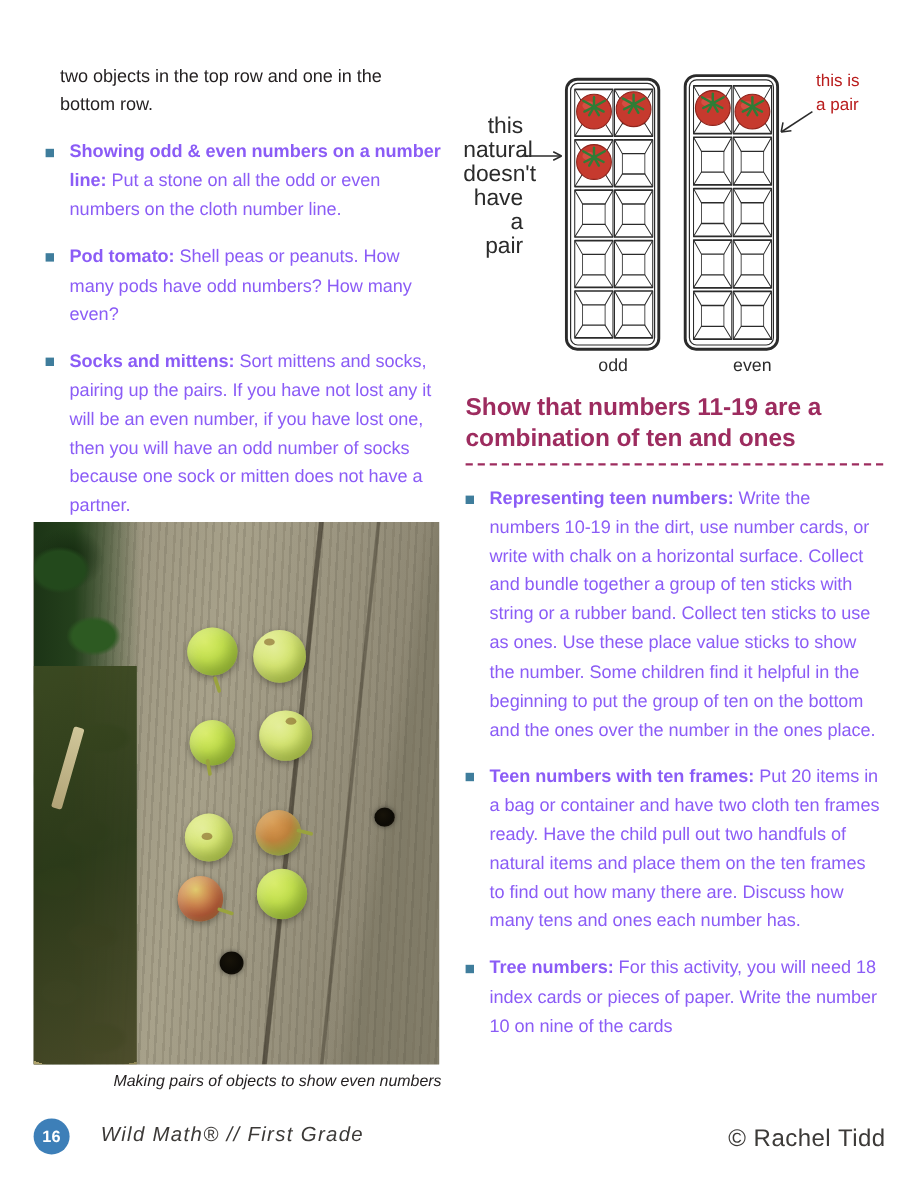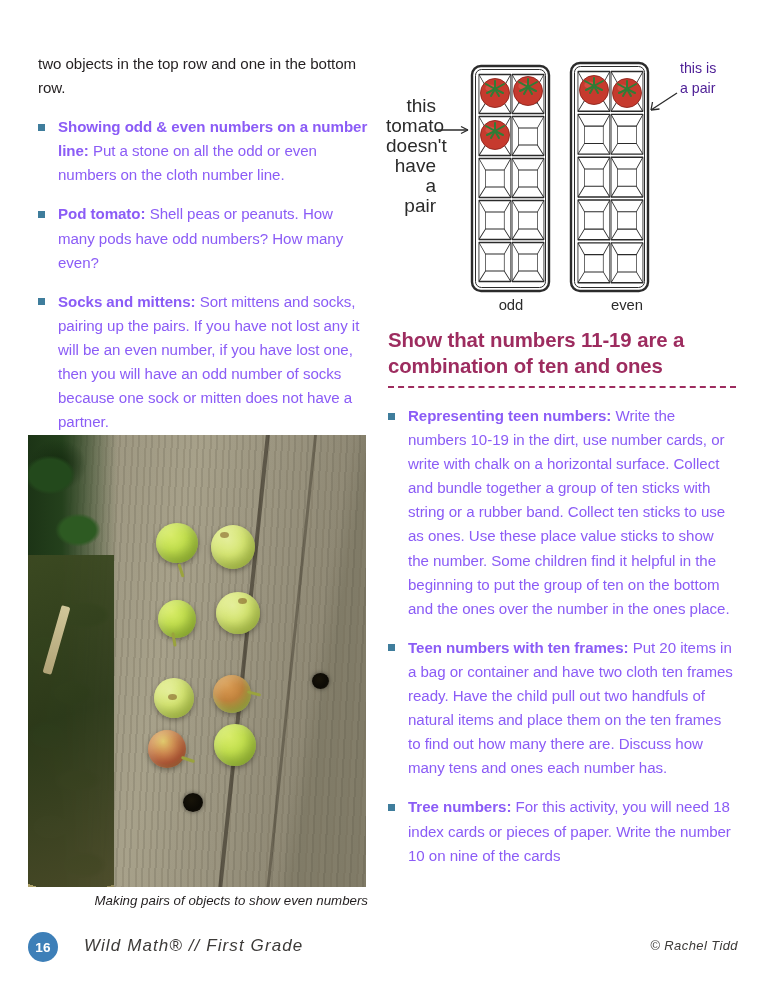--- a/index.html
+++ b/index.html
@@ -26,21 +26,21 @@
     position: absolute;
     left: 388px; top: 52px;
     width: 348px;
   }
 
   
   .para {
     font-size: 15.1px;
     line-height: 24.1px;
     color: #231f20;
-    margin: 0 0 15px 0;
+    margin: 0 0 15px 12px;
     letter-spacing: -0.05px;
   }
 
   .bullet-item {
     position: relative;
     padding-left: 20px;
     font-size: 15.1px;
     line-height: 24.1px;
     color: #8b5cf6;
     margin: 0 0 15px 0;
@@ -192,24 +192,23 @@
     position: absolute;
     left: 84px; top: 6px;
     font-size: 17px;
     font-style: italic;
     color: #3c3a38;
     letter-spacing: 1.1px;
   }
   .footer-credit {
     position: absolute;
     right: 30px; top: 8px;
-    font-size: 13px;
+    font-size: 20px;
     color: #3c3a38;
     letter-spacing: 0.4px;
-    font-style: italic;
   }
 </style>
 </head>
 <body>
 
 <div class="page">
 
   <div class="col-left">
 
     <p class="para">two objects in the top row and one in the bottom row.</p>
@@ -331,28 +330,28 @@
 
       <g stroke="#2b2b2b" stroke-width="1.3" fill="none">
         <path d="M289 43 L263 60"></path>
         <path d="M263 60 L271.5 59 M263 60 L264.5 52"></path>
       </g>
     </svg>
 
     <div style="position:absolute; left:-2px; top:46px; width:50px; text-align:right;
                 font-size:19px; line-height:20px; color:#2b2b2b;">
       <div>this</div>
-      <div>tomato</div>
+      <div>natural</div>
       <div>doesn't</div>
       <div>have a</div>
       <div>pair</div>
     </div>
 
     <div style="position:absolute; left:292px; top:8px; width:60px; text-align:left;
-                font-size:14.2px; line-height:20px; color:#4c1d95;">
+                font-size:14.2px; line-height:20px; color:#b91c1c;">
       <div>this is</div>
       <div>a pair</div>
     </div>
 
     <div style="position:absolute; left:90px; top:247px; width:66px; text-align:center;
                 font-size:14.8px; color:#2b2b2b;">odd</div>
     <div style="position:absolute; left:189px; top:247px; width:66px; text-align:right;
                 font-size:14.8px; color:#2b2b2b;">even</div>
   </div>
 

